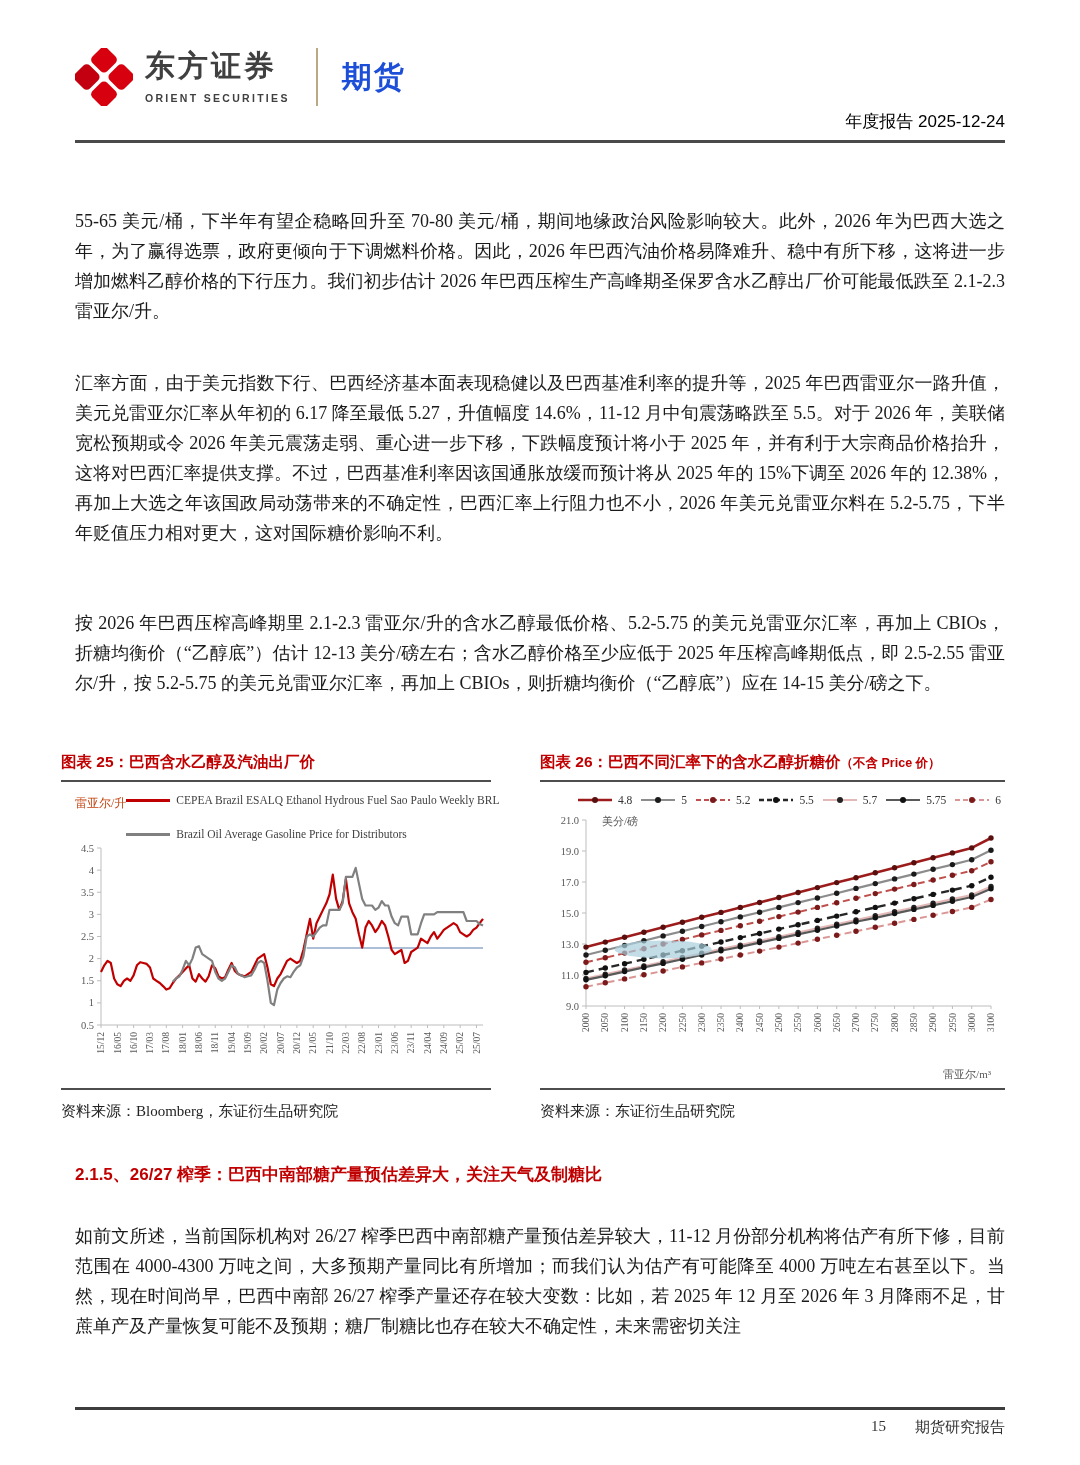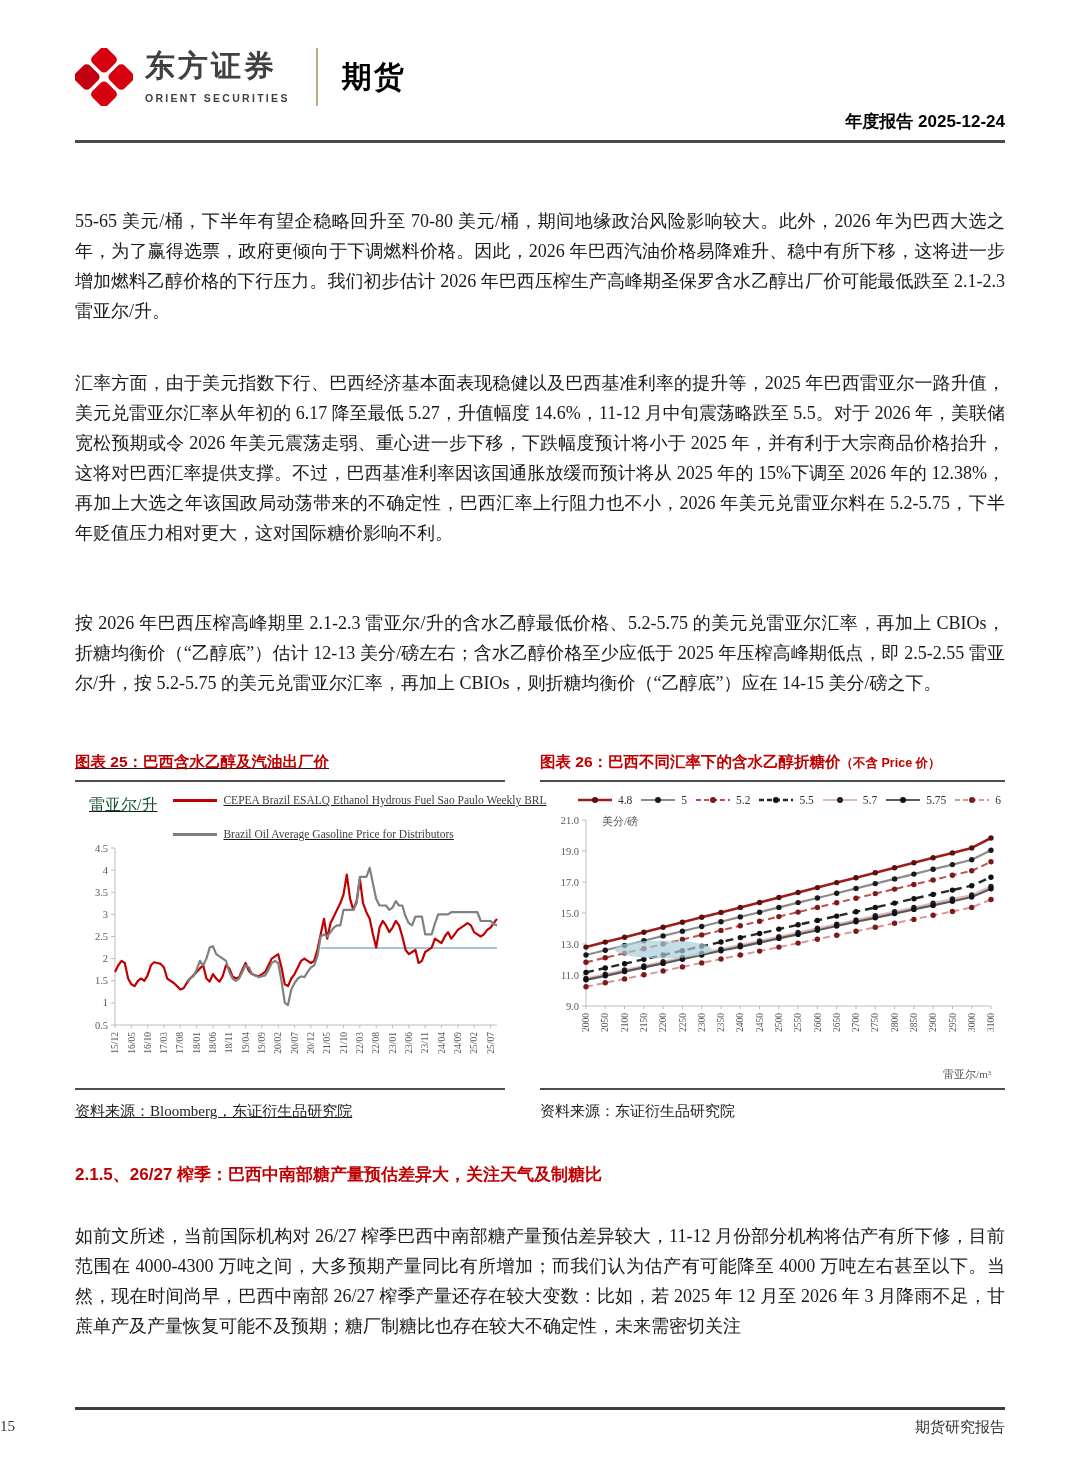--- a/index.html
+++ b/index.html
@@ -7,52 +7,52 @@
         font-family:"Liberation Serif","DejaVu Serif",serif;color:#1a1a1a;}
   
   .header-logo{position:absolute;top:48px;left:75px;display:flex;align-items:center;}
   .brand-text{margin-left:12px;}
   .brand-cn{font-family:"Liberation Sans","DejaVu Sans",sans-serif;font-weight:700;font-size:30px;
             letter-spacing:3px;color:#404040;line-height:1.05;}
   .brand-en{font-family:"Liberation Sans","DejaVu Sans",sans-serif;font-weight:700;font-size:10.5px;
             letter-spacing:2.3px;color:#404040;margin-top:11px;}
   .divider{width:2px;height:58px;background:#b9aa85;margin:0 24px 0 26px;}
   .division{font-family:"Liberation Sans","DejaVu Sans",sans-serif;font-weight:700;font-size:30px;
-            color:#000000;letter-spacing:2px;}
+            color:#1d4ed8;letter-spacing:2px;}
   .report-meta{position:absolute;top:110px;right:75px;font-family:"Liberation Sans","DejaVu Sans",sans-serif;
-               font-weight:700;font-size:17px;color:#000;}
+               font-weight:400;font-size:17px;color:#000;}
   .header-rule{position:absolute;top:140px;left:75px;width:930px;height:3px;background:#4a4a4a;}
   
   .para{position:absolute;left:75px;width:930px;font-size:18px;line-height:30px;text-align:justify;}
   #p1{top:188px;} #p2{top:350px;} #p3{top:590px;font-weight:400;}
   
   .figure{position:absolute;top:752px;}
-  #fig25{left:75px;width:430px;text-decoration:underline;} #fig26{left:540px;width:465px;}
+  #fig25{left:61px;width:430px;} #fig26{left:540px;width:465px;}
   .fig-title{font-family:"Liberation Sans","DejaVu Sans",sans-serif;font-weight:700;font-size:15.5px;
              color:#C00000;padding-bottom:7px;border-bottom:2px solid #4d4d4d;white-space:nowrap;}
   .fig-title .small{font-size:12.5px;}
   .fig-body{height:306px;border-bottom:2px solid #4d4d4d;}
   .fig-source{margin-top:12px;font-size:15px;color:#222;}
   .f25-top{display:flex;align-items:flex-start;padding:12px 0 0 14px;}
-  .axis-unit{font-size:16px;color:#14532d;margin-right:16px;white-space:nowrap;padding-top:1px;}
+  .axis-unit{font-size:12px;color:#c2410c;white-space:nowrap;padding-top:1px;}
   .legend-col{display:flex;flex-direction:column;gap:22px;text-align:center;}
   .legend-item{display:flex;align-items:center;font-size:11.5px;color:#3f3f3f;white-space:nowrap;}
   .legend-swatch{width:44px;height:3px;margin-right:6px;flex:none;}
   .f26-legend{display:flex;justify-content:center;align-items:center;gap:9px;
               padding:12px 0 0 34px;font-size:11.5px;color:#333;}
   .f26-item{display:flex;align-items:center;gap:6px;white-space:nowrap;}
   svg text{font-family:"Liberation Serif","DejaVu Serif",serif;}
   
   .section-heading{position:absolute;top:1163px;left:75px;width:930px;
                    font-family:"Liberation Sans","DejaVu Sans",sans-serif;font-weight:700;
                    font-size:17px;color:#C00000;}
   #sec-body{top:1203px;}
   
   .footer-rule{position:absolute;top:1407px;left:75px;width:930px;height:3px;background:#3d3d3d;}
-  .page-num{position:absolute;top:1418px;left:0;width:886px;text-align:left;font-size:15px;color:#333;}
+  .page-num{position:absolute;top:1418px;left:0;width:886px;text-align:right;font-size:15px;color:#333;}
   .footer-label{position:absolute;top:1418px;right:75px;
                 font-family:"Liberation Sans","DejaVu Sans",sans-serif;font-weight:500;
                 font-size:15px;color:#333;}
 </style>
 </head>
 <body>
 
 <div class="page">
 
   <div class="header-logo">

